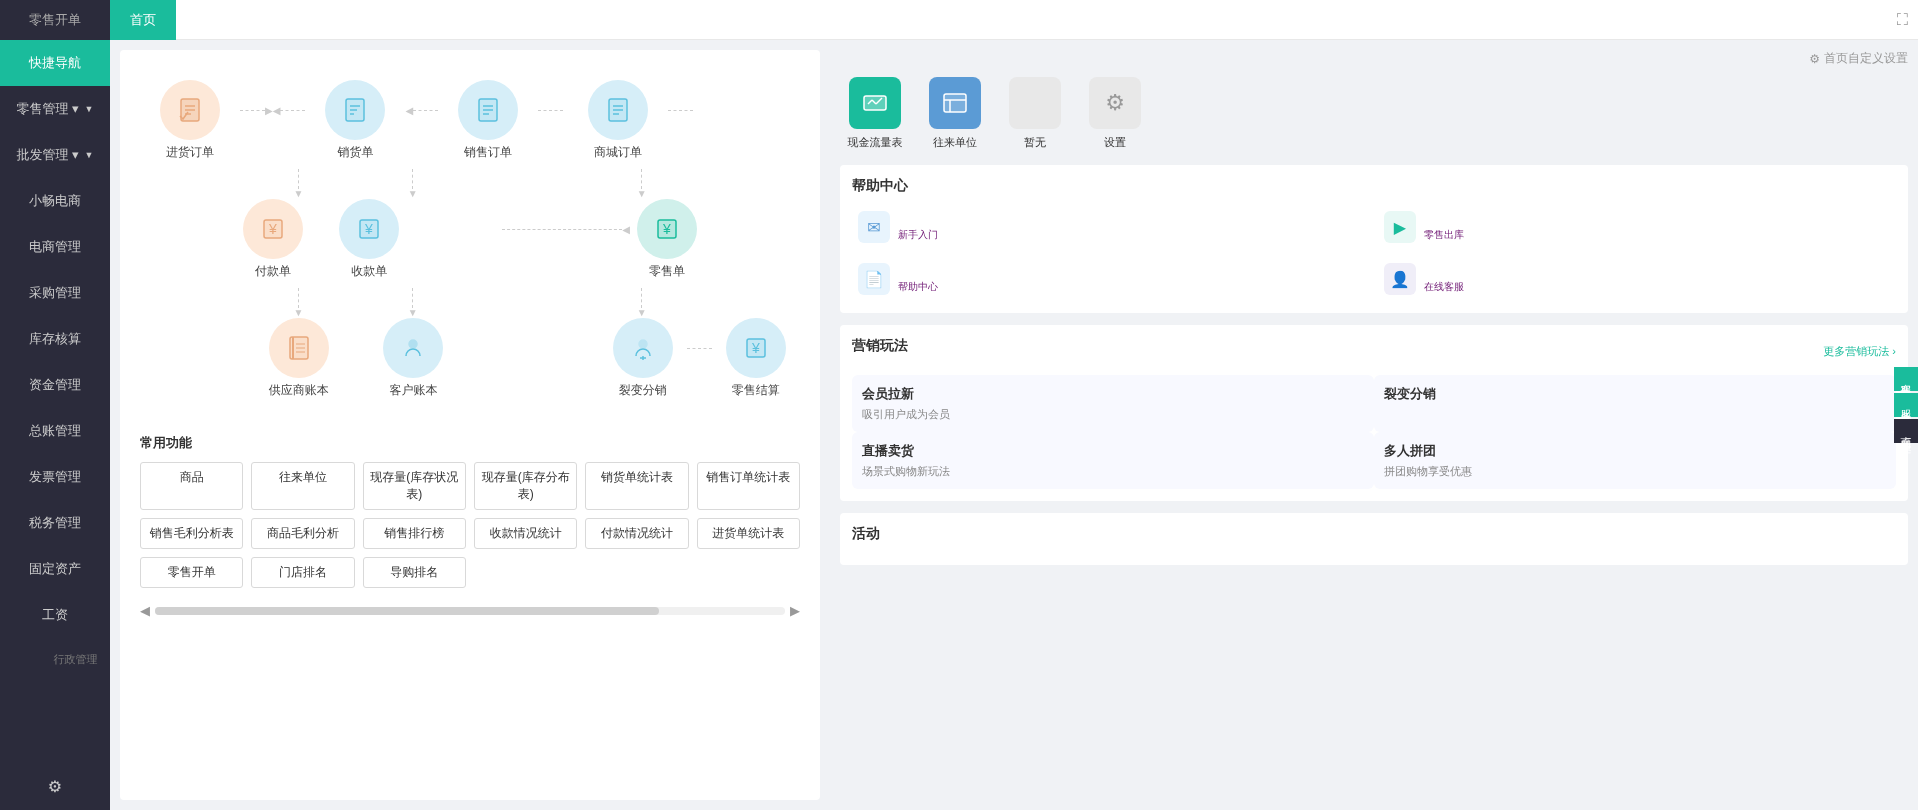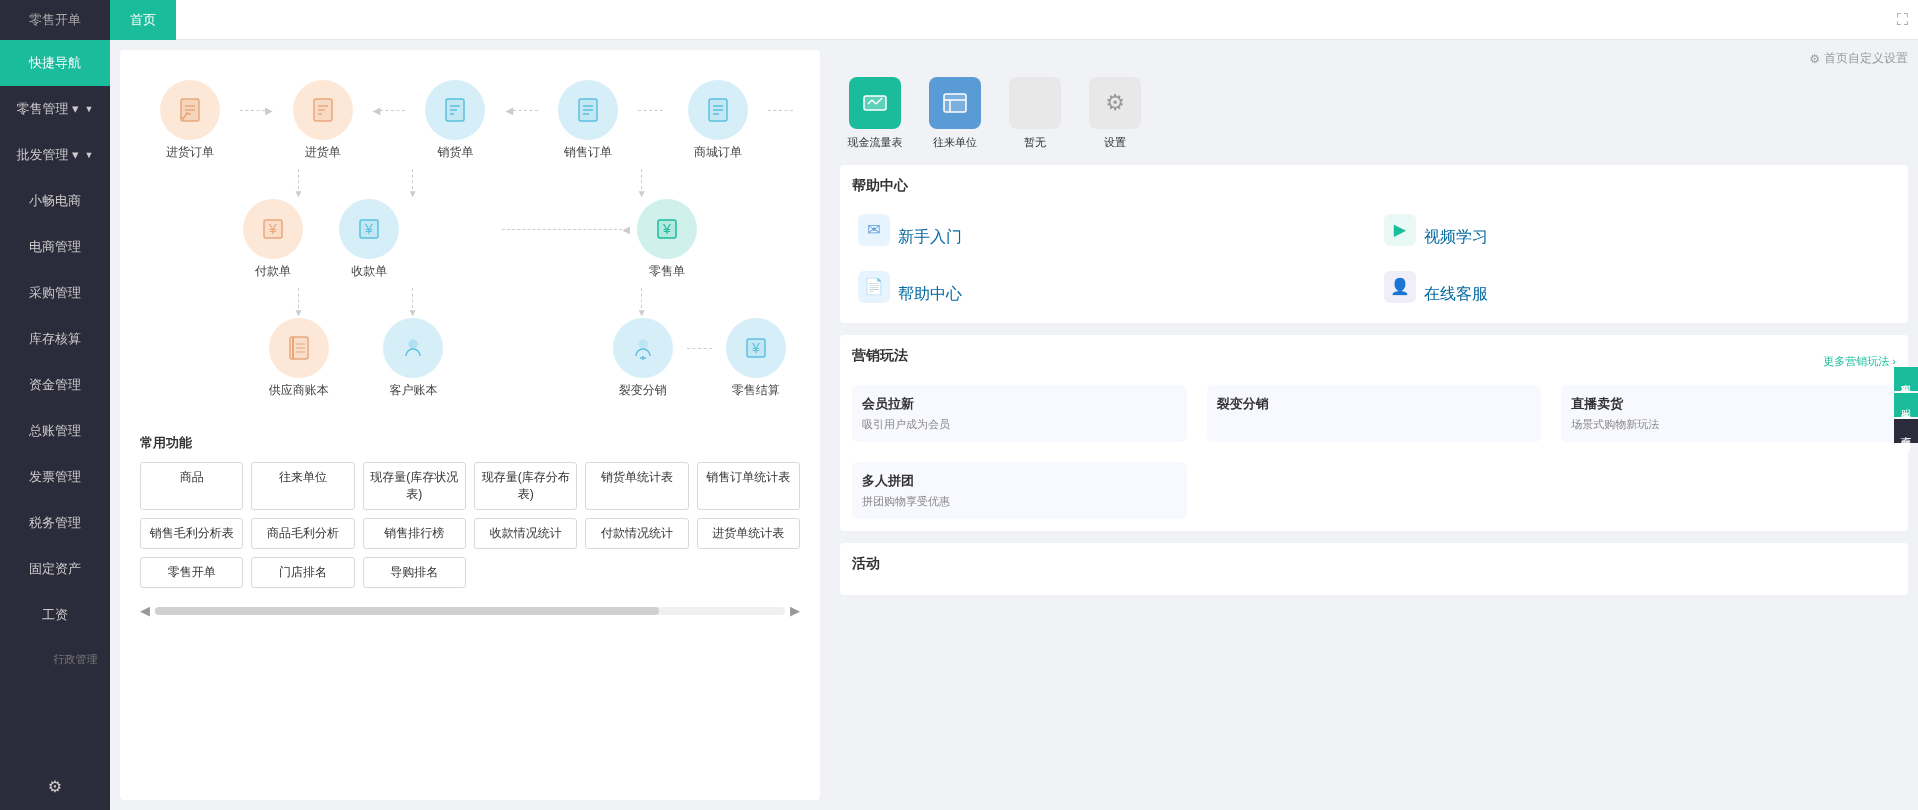--- a/index.html
+++ b/index.html
@@ -58,27 +58,27 @@
 
     
     .help-center { background: #fff; border-radius: 4px; padding: 12px; margin-bottom: 12px; }
     .section-title { font-size: 14px; font-weight: bold; color: #333; margin-bottom: 10px; }
     .help-grid { display: grid; grid-template-columns: 1fr 1fr; gap: 8px; }
     .help-item { display: flex; align-items: center; gap: 8px; cursor: pointer; padding: 6px; border-radius: 4px; }
     .help-icon { width: 32px; height: 32px; border-radius: 6px; display: flex; align-items: center; justify-content: center; font-size: 16px; }
     .help-icon.blue { background: #e8f4fd; color: #5b9bd5; }
     .help-icon.green { background: #e8f8f5; color: #1abc9c; }
     .help-icon.purple { background: #f0eef8; color: #8e7cc3; }
-    .help-text { font-size: 16px; color: #0369a1; margin-top: 16px; }
+    .help-text { font-size: 10px; color: #701a75; margin-top: 16px; }
 
     
     .marketing { background: #fff; border-radius: 4px; padding: 12px; margin-bottom: 12px; }
     .marketing-header { display: flex; justify-content: space-between; align-items: center; margin-bottom: 10px; }
     .more-link { font-size: 11px; color: #1abc9c; cursor: pointer; }
-    .marketing-grid { display: grid; grid-template-columns: 1fr 1fr 1fr; gap: 20px; }
+    .marketing-grid { display: grid; grid-template-columns: 1fr 1fr; gap: 0; }
     .marketing-item { background: #f8f9ff; border-radius: 6px; padding: 10px; cursor: pointer; }
     .marketing-item-title { font-size: 13px; font-weight: bold; color: #333; margin-bottom: 4px; }
     .marketing-item-desc { font-size: 11px; color: #888; }
 
     
     .float-btns { position: fixed; right: 0; top: 50%; transform: translateY(-50%); display: flex; flex-direction: column; z-index: 100; }
     .float-btn { background: #1abc9c; color: #fff; font-size: 11px; padding: 8px 6px; text-align: center; cursor: pointer; line-height: 1.3; writing-mode: vertical-lr; }
     .float-btn.dark { background: #2b2b3b; }
 
     
@@ -148,32 +148,20 @@
                   </svg>
               </div>
               <div class="fd-label">进货订单</div>
             </div>
 
             <div style="display:flex;align-items:center;margin-top:-20px;">
               <div style="border-top:1.5px dashed #ccc;width:25px;"></div>
               <span style="color:#ccc;font-size:10px;">▶</span>
             </div>
 
-            <div class="fd-node">
-              <div class="fd-circle" style="background:#fde8d8; color:#e8a87c;">
-                <svg width="28" height="28" viewBox="0 0 28 28" fill="none">
-                    <rect x="5" y="3" width="18" height="22" rx="2" fill="#e8a87c" opacity="0.2"></rect>
-                    <rect x="5" y="3" width="18" height="22" rx="2" stroke="#e8a87c" stroke-width="1.5" fill="none"></rect>
-                    <line x1="9" y1="10" x2="19" y2="10" stroke="#e8a87c" stroke-width="1.5"></line>
-                    <line x1="9" y1="14" x2="16" y2="14" stroke="#e8a87c" stroke-width="1.5"></line>
-                    <line x1="9" y1="18" x2="13" y2="18" stroke="#e8a87c" stroke-width="1.5"></line>
-                  </svg>
-              </div>
-              <div class="fd-label">进货单</div>
-            </div>
 
             <div style="display:flex;align-items:center;margin-top:-20px;">
               <span style="color:#ccc;font-size:10px;">◀</span>
               <div style="border-top:1.5px dashed #ccc;width:25px;"></div>
             </div>
 
             <div class="fd-node">
               <div class="fd-circle" style="background:#d6eef8; color:#5bc0de;">
                 <svg width="28" height="28" viewBox="0 0 28 28" fill="none">
                     <rect x="5" y="3" width="18" height="22" rx="2" fill="#5bc0de" opacity="0.15"></rect>
@@ -465,21 +453,21 @@
 
         <div class="help-center">
           <div class="section-title">帮助中心</div>
           <div class="help-grid">
             <div class="help-item">
               <div class="help-icon blue">✉</div>
               <span class="help-text">新手入门</span>
             </div>
             <div class="help-item">
               <div class="help-icon green">▶</div>
-              <span class="help-text">视频学习</span>
+              <span class="help-text">零售出库</span>
             </div>
             <div class="help-item">
               <div class="help-icon blue">📄</div>
               <span class="help-text">帮助中心</span>
             </div>
             <div class="help-item">
               <div class="help-icon purple">👤</div>
               <span class="help-text">在线客服</span>
             </div>
           </div>

